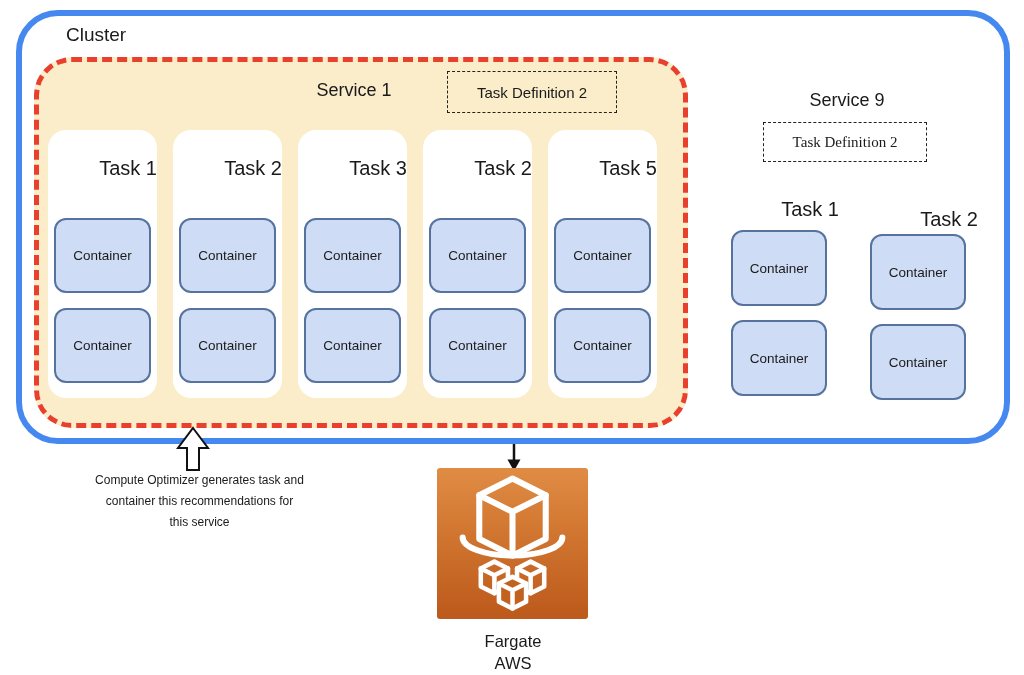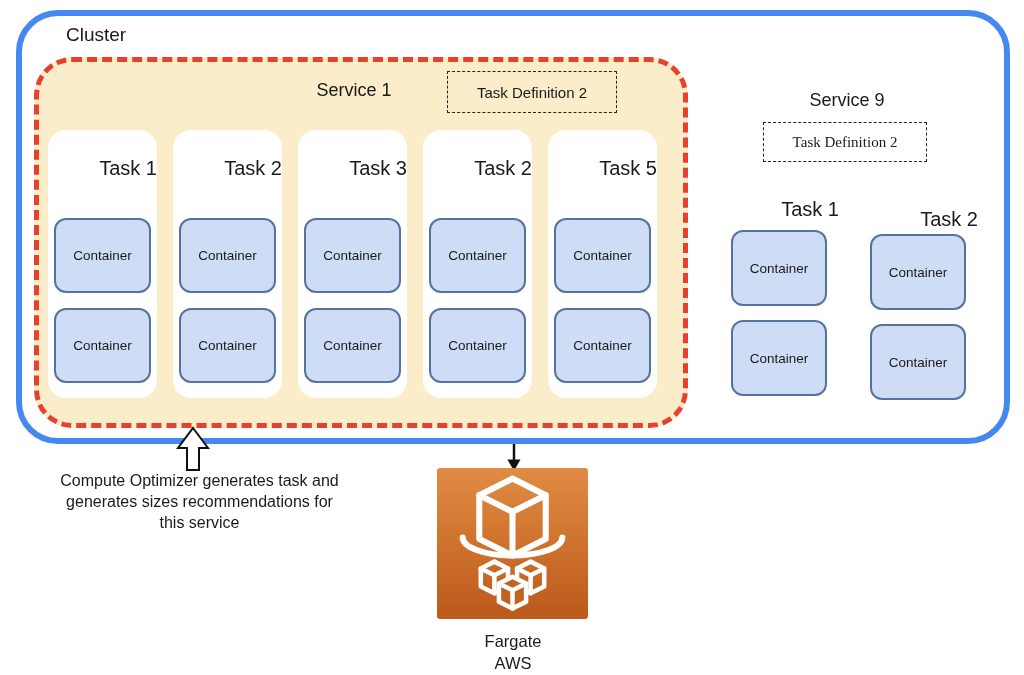--- a/index.html
+++ b/index.html
@@ -55,21 +55,21 @@
   .task-col-s2 .container-box{left:12px;width:96px;height:76px;}
   .task-col-s2 .c1{top:42px;} .task-col-s2 .c2{top:132px;}
 
   
   .up-arrow{left:174px;top:426px;z-index:8;}
   .down-arrow{left:504px;top:444px;}
 
   
   .annotation{
     left:27px;top:470px;width:345px;text-align:center;
-    font-size:16px;line-height:21px;
+    font-size:12px;line-height:21px;
   }
 
   
   .fargate-icon{
     left:437px;top:468px;width:151px;height:151px;border-radius:3px;
     background:linear-gradient(180deg,#e08c44 0%,#d0752f 45%,#bc591c 100%);
   }
   .fargate-label{
     left:438px;top:630px;width:150px;text-align:center;
     font-size:16.5px;line-height:22px;
@@ -129,21 +129,21 @@
     <div class="container-box c1">Container</div>
     <div class="container-box c2">Container</div>
   </div>
 
   <svg class="abs up-arrow" width="38" height="46" viewBox="0 0 38 46">
     <polygon points="19,2 34,22 25,22 25,44 13,44 13,22 4,22" fill="#ffffff" stroke="#111111" stroke-width="2"></polygon>
   </svg>
 
   <div class="abs annotation">
     <div>Compute Optimizer generates task and</div>
-    <div>generates sizes recommendations for</div>
+    <div>container this recommendations for</div>
     <div>this service</div>
   </div>
 
   <svg class="abs down-arrow" width="20" height="28" viewBox="0 0 20 28">
     <line x1="10" y1="0" x2="10" y2="18" stroke="#111111" stroke-width="2.5"></line>
     <polygon points="10,27 3.5,15.5 16.5,15.5" fill="#111111"></polygon>
   </svg>
 
   <div class="abs fargate-icon">
     <svg width="151" height="151" viewBox="0 0 100 100" fill="none" stroke="#ffffff" stroke-width="4" stroke-linejoin="round" stroke-linecap="round">

